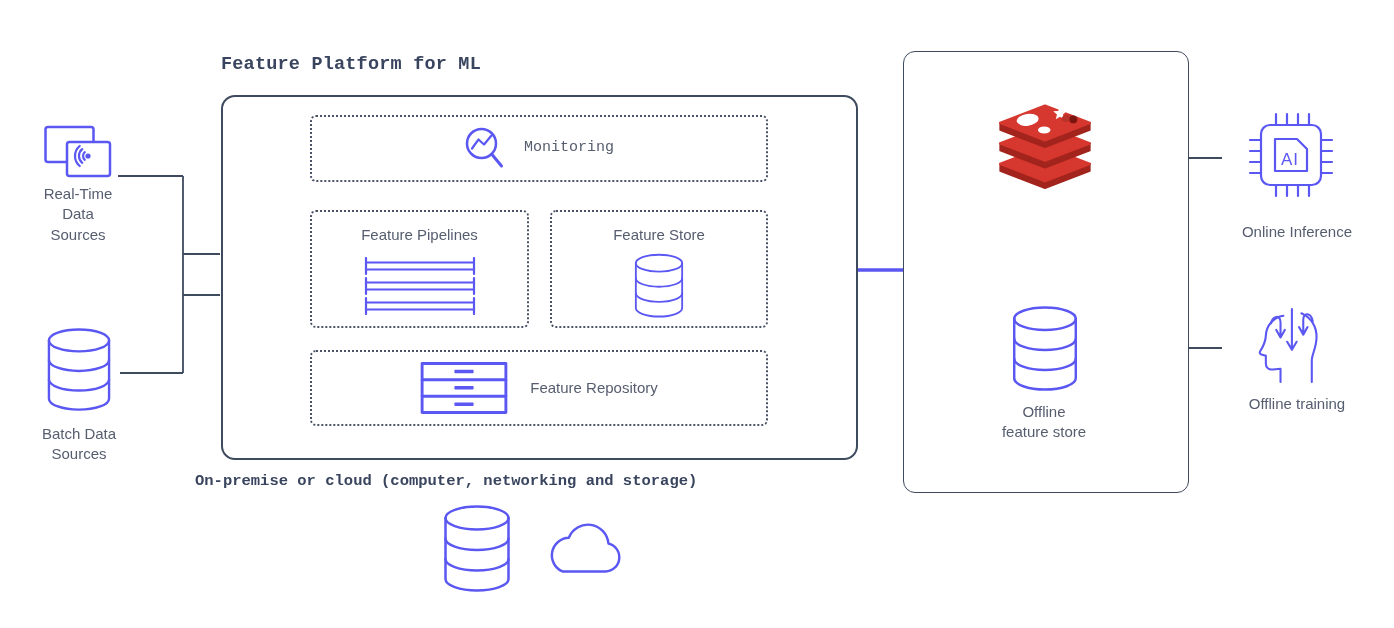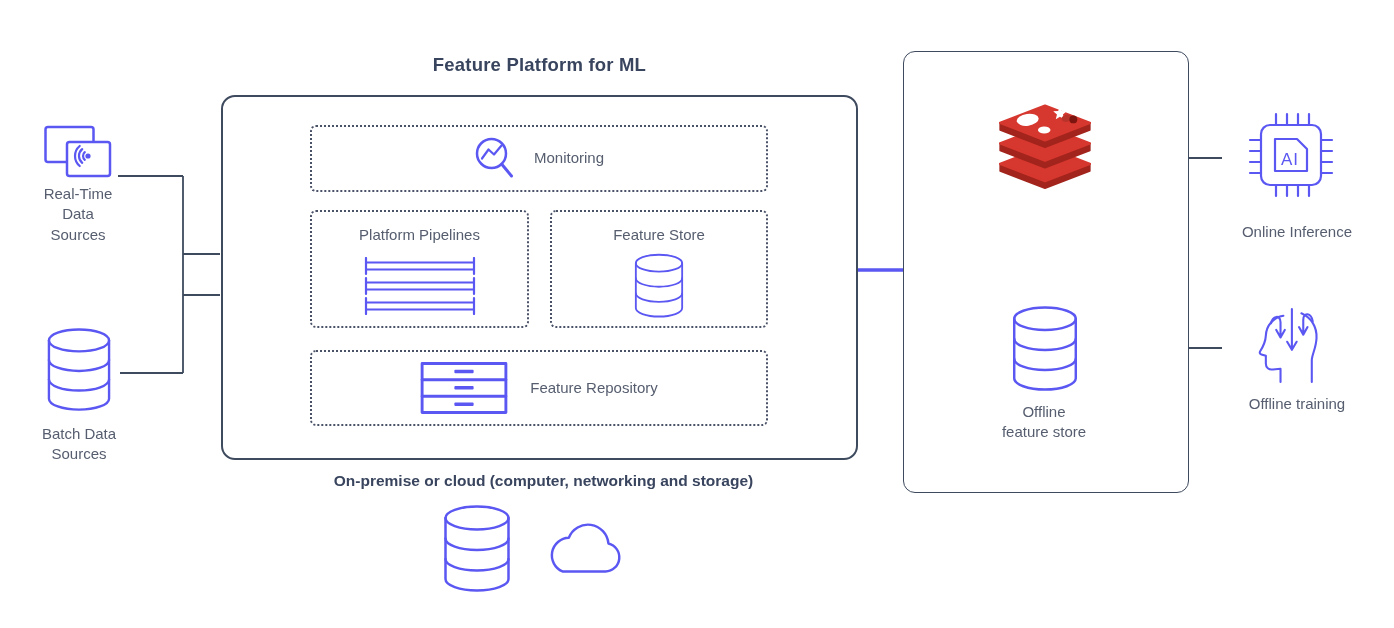--- a/index.html
+++ b/index.html
@@ -6,29 +6,29 @@
     --accent-blue:#5B57F2; --connector-navy:#3E4A5E; --text-dark:#39455E;
     --text-gray:#555D6E; --dotted-border:#4A5268; --redis-red:#D6372E;
     --redis-dark:#A2241C; --redis-detail:#7C150F;
   }
   html,body{margin:0;padding:0;background:#fff;}
   #canvas{position:relative;width:1394px;height:628px;background:#fff;overflow:hidden;
     font-family:"Liberation Sans",sans-serif;}
   .abs{position:absolute;}
   .label{color:var(--text-gray);font-size:15px;line-height:1.35;text-align:center;}
   .ml{white-space:pre-line;}
-  .bold-head{color:var(--text-dark);font-weight:bold;text-align:center;}
+  .bold-head{color:var(--text-dark);font-weight:bold;text-align:left;font-family:Liberation Mono, monospace;}
   #title{left:221px;top:54px;width:637px;font-size:18.5px;letter-spacing:.2px;}
   #caption{left:195px;top:472px;width:697px;font-size:15.5px;}
   .solid-box{border:2px solid var(--connector-navy);border-radius:14px;background:#fff;box-sizing:border-box;}
   #main-box{left:221px;top:95px;width:637px;height:365px;}
   #right-panel{left:903px;top:51px;width:286px;height:442px;border-width:1.6px;border-radius:12px;}
   .dotted-box{border:2px dotted var(--dotted-border);border-radius:6px;box-sizing:border-box;
     display:flex;align-items:center;justify-content:center;}
-  #monitoring-box{left:310px;top:125px;width:458px;height:67px;gap:18px;}
+  #monitoring-box{left:310px;top:115px;width:458px;height:67px;gap:18px;font-family:Liberation Mono, monospace;}
   #pipelines-box{left:310px;top:210px;width:219px;height:118px;flex-direction:column;justify-content:flex-start;padding-top:13px;gap:12px;}
   #store-box{left:550px;top:210px;width:218px;height:118px;flex-direction:column;justify-content:flex-start;padding-top:13px;gap:8px;}
   #repository-box{left:310px;top:350px;width:458px;height:76px;gap:22px;}
   svg{display:block;}
   .blue-icon{color:var(--accent-blue);}
   .stroke{fill:none;stroke:currentColor;stroke-width:2.5;stroke-linecap:round;stroke-linejoin:round;}
   .thin{stroke-width:2.2;}
   .fillb{fill:currentColor;stroke:none;}
   .f-red{fill:var(--redis-red);stroke:var(--redis-red);stroke-width:3;stroke-linejoin:round;}
   .f-dark{fill:var(--redis-dark);stroke:var(--redis-dark);stroke-width:2;stroke-linejoin:round;}
@@ -90,21 +90,21 @@
   <div id="monitoring-box" class="abs dotted-box">
     <svg class="blue-icon" width="42" height="46" viewBox="0 0 42 46">
       <circle class="stroke" cx="17.5" cy="17.5" r="14.5"></circle>
       <polyline class="stroke thin" points="8,22.5 14.5,13.5 20,18.5 27.5,9.5"></polyline>
       <path class="stroke" style="stroke-width:3" d="M28,28.5 L37.5,40"></path>
     </svg>
     <div class="label">Monitoring</div>
   </div>
 
   <div id="pipelines-box" class="abs dotted-box">
-    <div class="label">Platform Pipelines</div>
+    <div class="label">Feature Pipelines</div>
     <svg class="blue-icon" width="112" height="58" viewBox="0 0 112 58">
       <g class="stroke thin">
         <path d="M2,1 V17 M110,1 V17 M2,5.5 H110 M2,12.5 H110"></path>
         <path d="M2,21 V37 M110,21 V37 M2,25.5 H110 M2,32.5 H110"></path>
         <path d="M2,41 V57 M110,41 V57 M2,45.5 H110 M2,52.5 H110"></path>
       </g>
     </svg>
   </div>
 
   <div id="store-box" class="abs dotted-box">

